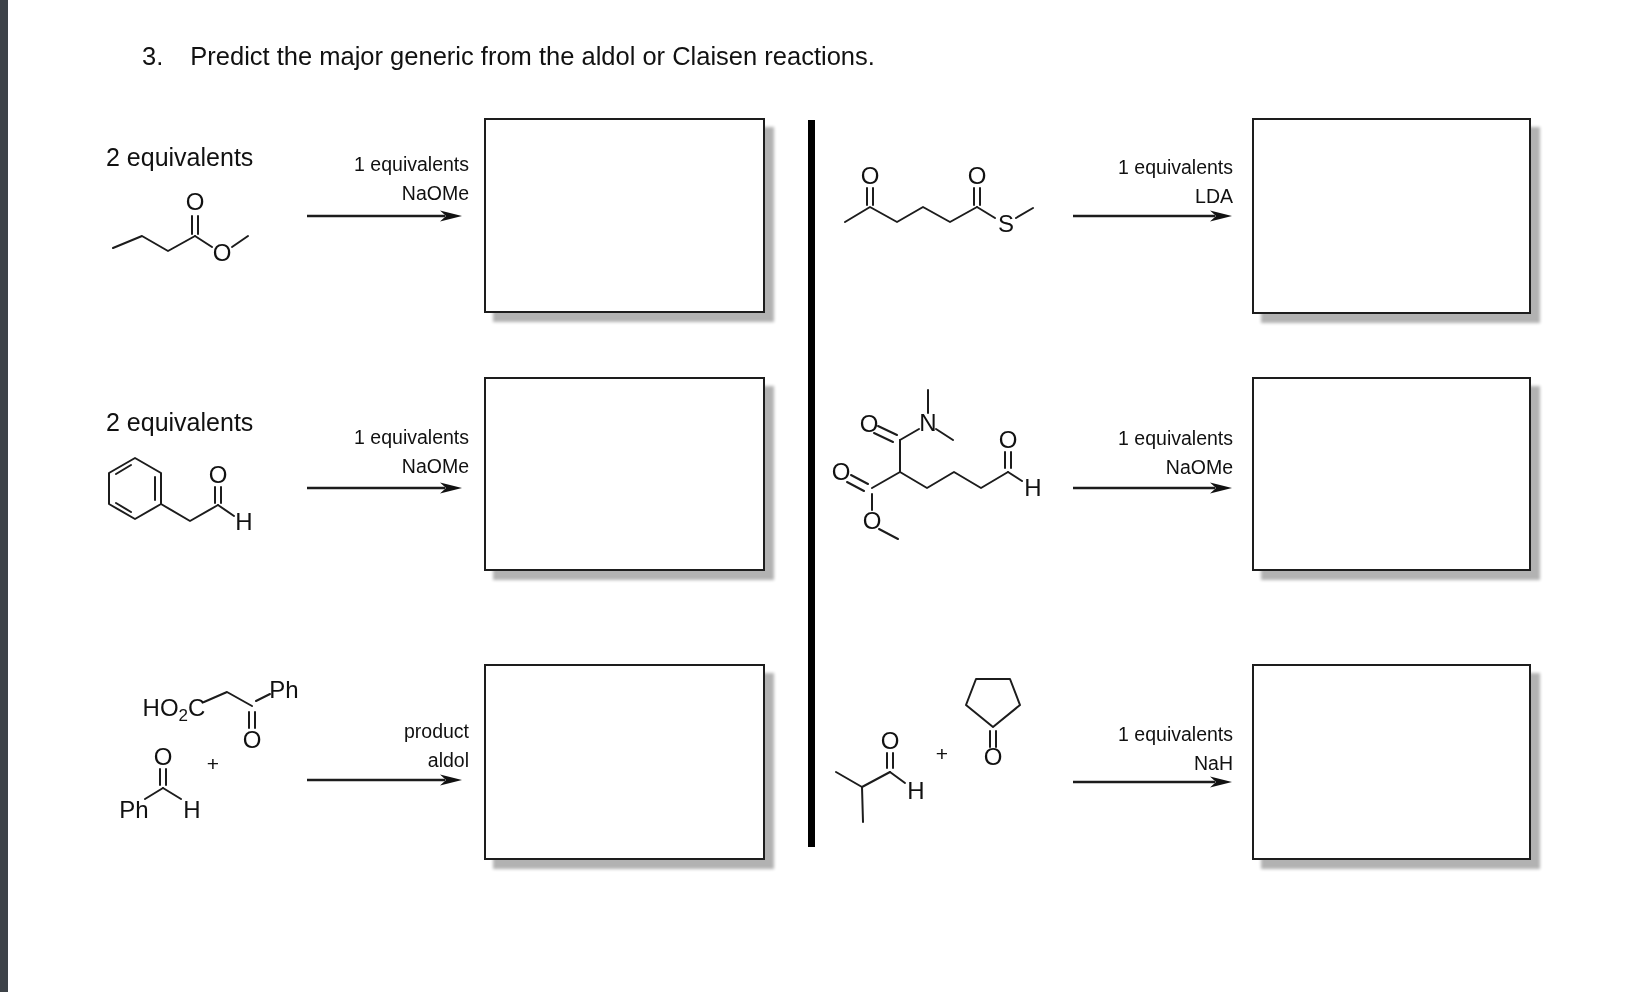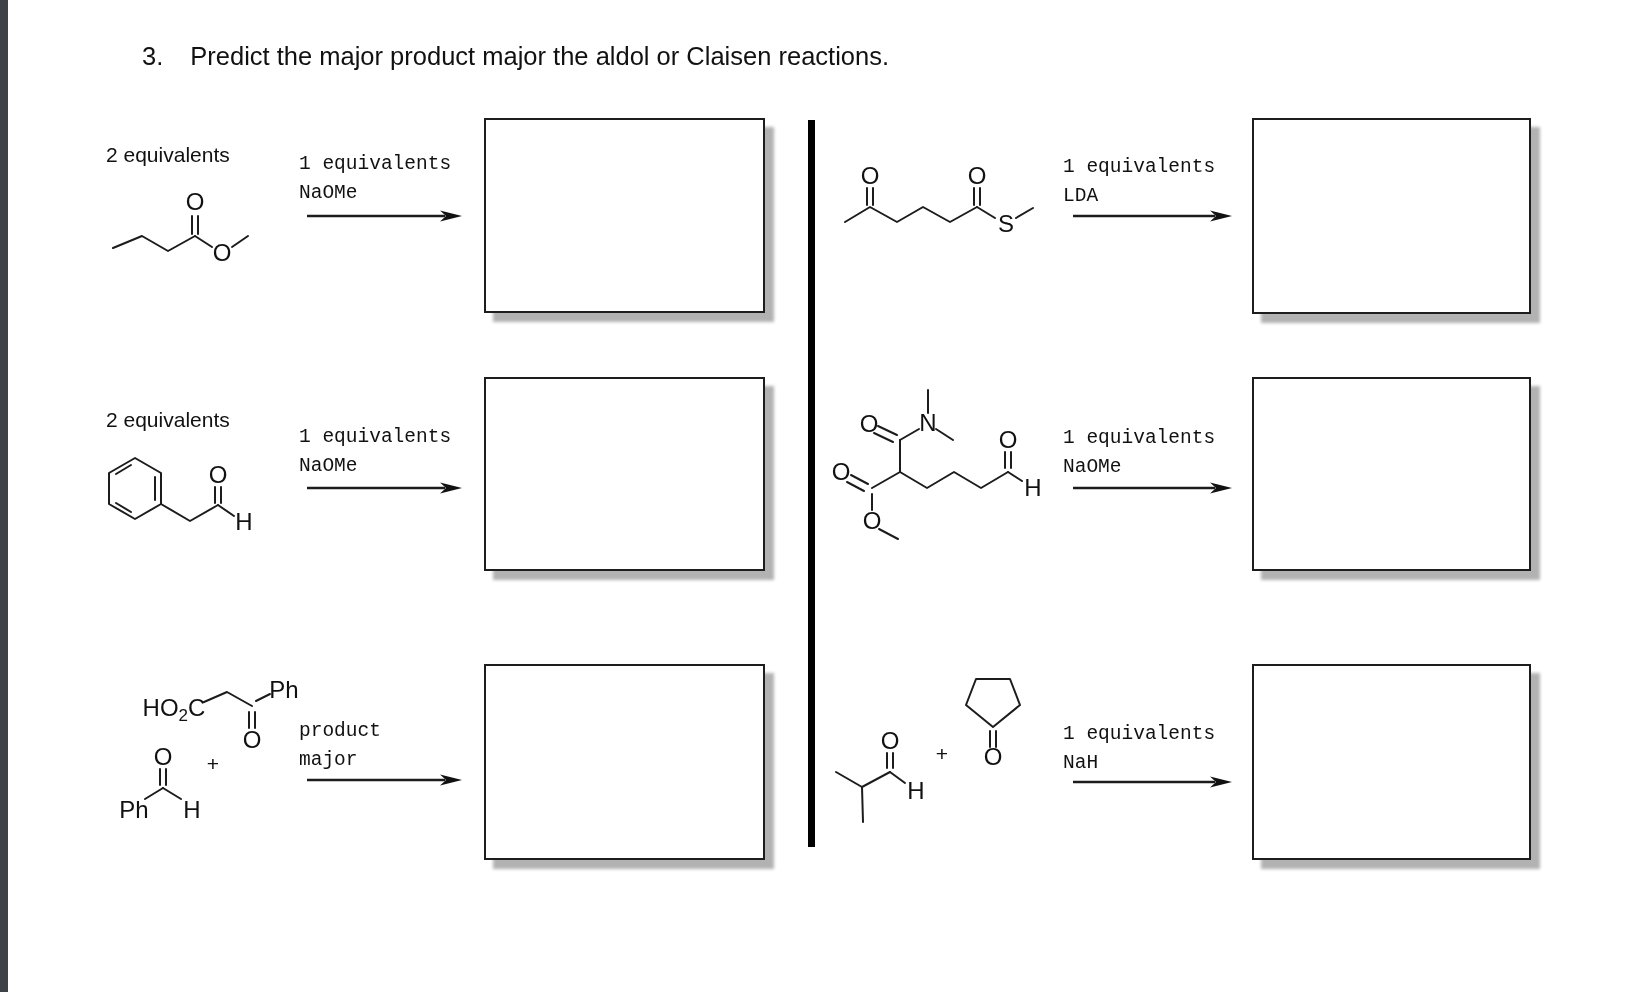--- a/index.html
+++ b/index.html
@@ -4,35 +4,35 @@
 <style>
   html,body{margin:0;padding:0;background:#ffffff;}
   body{width:1638px;height:992px;position:relative;overflow:hidden;
        font-family:"Liberation Sans",sans-serif;color:#111;}
   .abs{position:absolute;}
   #edge-bar{left:0;top:0;width:8px;height:992px;background:#3d4248;}
   #title{left:142px;top:42px;font-size:25.5px;display:flex;gap:27px;white-space:nowrap;}
   .divider{left:808px;top:120px;width:7px;height:727px;background:#000;}
   .answer-box{background:#fff;border:2px solid #1d1d1d;
               box-shadow:9px 9px 3px rgba(0,0,0,0.30);}
-  .eq-label{font-size:21px;white-space:nowrap;}
-  .reagent-label{width:170px;text-align:left;font-size:19.5px;line-height:29px;white-space:nowrap;font-family:Liberation Mono, monospace;}
+  .eq-label{font-size:25px;white-space:nowrap;}
+  .reagent-label{width:170px;text-align:right;font-size:19.5px;line-height:29px;white-space:nowrap;}
   svg text{font-family:"Liberation Sans",sans-serif;fill:#111;}
   .atom{font-size:24px;}
   .plus{font-size:21px;}
   .bond{stroke:#1c1c1c;stroke-width:2;fill:none;stroke-linecap:round;stroke-linejoin:round;}
 </style>
 </head>
 <body>
 
 <div id="edge-bar" class="abs"></div>
 
 <div id="title" class="abs">
   <span>3.</span>
-  <span>Predict the major product major the aldol or Claisen reactions.</span>
+  <span>Predict the major generic from the aldol or Claisen reactions.</span>
 </div>
 
 <div class="divider abs"></div>
 
 <div class="eq-label abs" style="left:106px;top:143px;">2 equivalents</div>
 
 <svg class="abs" style="left:95px;top:180px;" width="170" height="95">
   <g class="bond">
     <polyline points="18,68 47,56 73,71 100,56"></polyline>
     <line x1="97" y1="36" x2="97" y2="54"></line>
@@ -96,21 +96,21 @@
   <text class="atom" x="184" y="58" text-anchor="middle">Ph</text>
   <text class="atom" x="152" y="108" text-anchor="middle">O</text>
   <text class="atom" x="63" y="125" text-anchor="middle">O</text>
   <text class="atom" x="34" y="178" text-anchor="middle">Ph</text>
   <text class="atom" x="92" y="178" text-anchor="middle">H</text>
   <text class="plus" x="113" y="131" text-anchor="middle">+</text>
 </svg>
 
 <div class="reagent-label abs" style="left:299px;top:717px;">
   <div>product</div>
-  <div>major</div>
+  <div>aldol</div>
 </div>
 <svg class="abs" style="left:307px;top:773px;" width="155" height="14">
   <line class="bond" x1="0" y1="7" x2="137" y2="7" style="stroke-width:2.5"></line>
   <path d="M155,7 L133,1.5 L139,7 L133,12.5 Z" fill="#111"></path>
 </svg>
 <div class="answer-box abs" style="left:484px;top:664px;width:277px;height:192px;"></div>
 
 <svg class="abs" style="left:830px;top:160px;" width="220" height="85">
   <g class="bond">
     <polyline points="15,62 40,47 67,62 93,47 120,62 147,47"></polyline>

